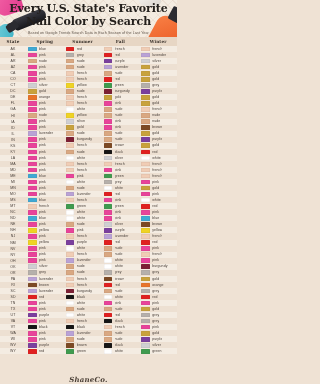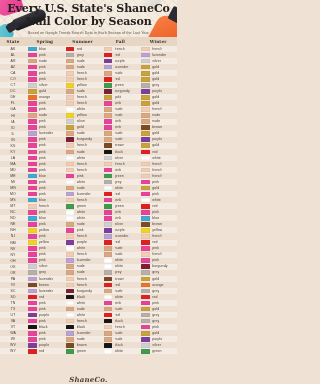--- a/index.html
+++ b/index.html
@@ -182,22 +182,22 @@
   <div class="bottle" id="polish-teal">
     <div class="body"></div>
     <div class="cap"></div>
   </div>
   <div class="bottle" id="polish-orange">
     <div class="body"></div>
     <div class="cap"></div>
   </div>
 
   <div id="title-wrap">
-    <div id="title-line1">Every U.S. State's ShaneCo</div>
-    <div id="title-line2">Nail Color by Season</div>
+    <div id="title-line1">Every U.S. State's Favorite</div>
+    <div id="title-line2">Nail Color by Search</div>
     <div id="subtitle">Based on Google Trends Search Data in Each Season of the Last Year</div>
   </div>
 </div>
 
 <div id="table">
   <div class="row head">
     <div class="c-state">State</div>
     <div class="c-season">Spring</div>
     <div class="c-season">Summer</div>
     <div class="c-season">Fall</div>

